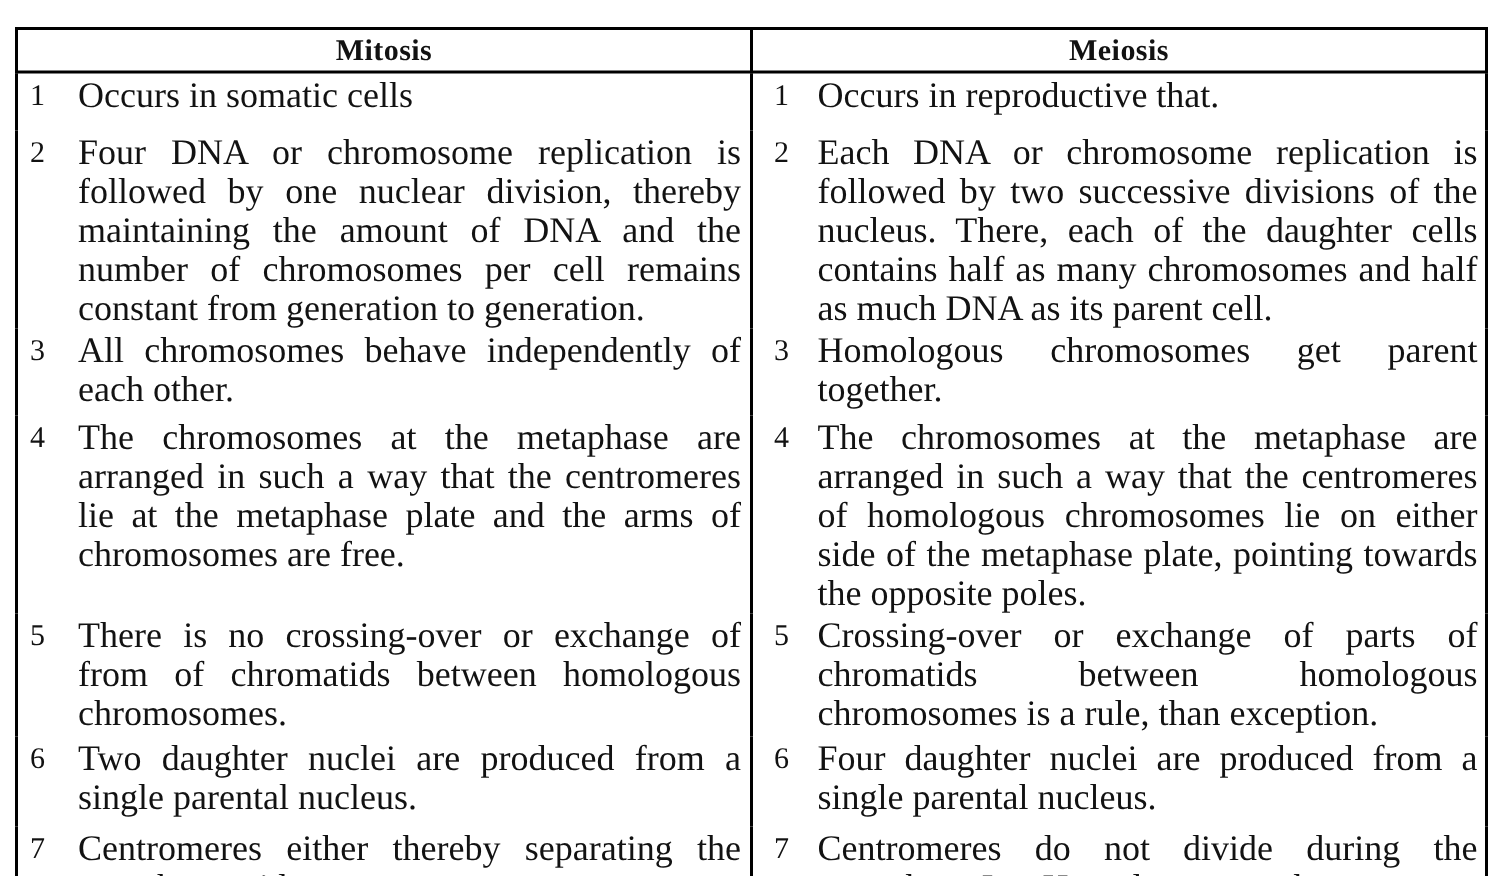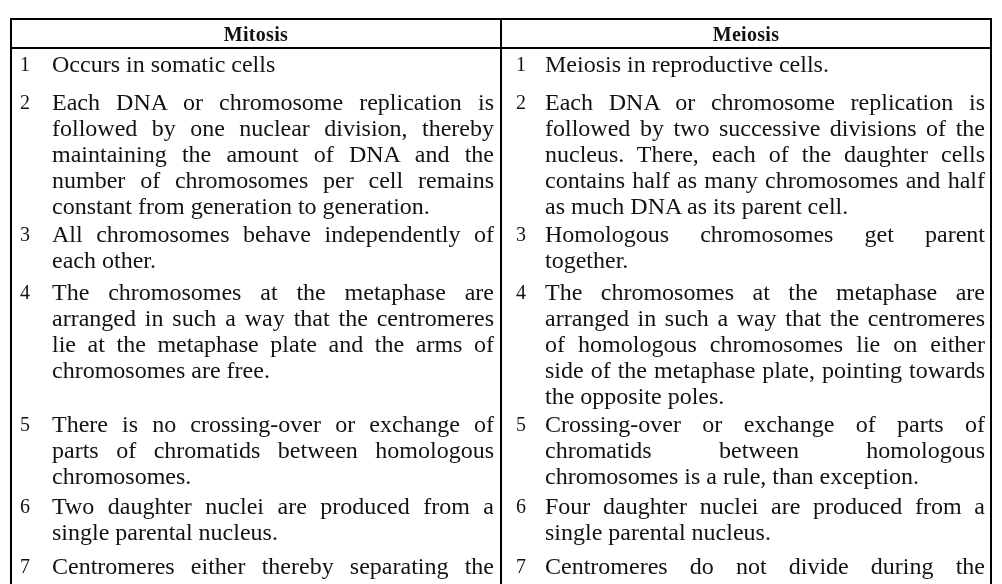--- a/index.html
+++ b/index.html
@@ -92,30 +92,30 @@
       <tr class="r1">
         <td class="mit">
           <div class="cellwrap">
             <span class="num">1</span>
             <div class="txt">Occurs in somatic cells</div>
           </div>
         </td>
         <td class="mei">
           <div class="cellwrap">
             <span class="num">1</span>
-            <div class="txt">Meiosis in reproductive cells.</div>
+            <div class="txt">Occurs in reproductive that.</div>
           </div>
         </td>
       </tr>
 
       <tr class="r2">
         <td class="mit">
           <div class="cellwrap">
             <span class="num">2</span>
-            <div class="txt">Each DNA or chromosome replication is followed by one nuclear division, thereby maintaining the amount of DNA and the number of chromosomes per cell remains  constant from generation to generation.</div>
+            <div class="txt">Four DNA or chromosome replication is followed by one nuclear division, thereby maintaining the amount of DNA and the number of chromosomes per cell remains  constant from generation to generation.</div>
           </div>
         </td>
         <td class="mei">
           <div class="cellwrap">
             <span class="num">2</span>
             <div class="txt">Each DNA or chromosome replication is followed by two successive divisions of the nucleus. There, each of the daughter cells contains half as many chromosomes and half as much DNA as its parent cell.</div>
           </div>
         </td>
       </tr>
 
@@ -146,21 +146,21 @@
             <span class="num">4</span>
             <div class="txt">The chromosomes at the metaphase are arranged in such a way that the centromeres of homologous chromosomes lie on either side of the metaphase plate, pointing towards the opposite poles.</div>
           </div>
         </td>
       </tr>
 
       <tr class="r5">
         <td class="mit">
           <div class="cellwrap">
             <span class="num">5</span>
-            <div class="txt">There is no crossing-over or exchange of parts of chromatids between homologous chromosomes.</div>
+            <div class="txt">There is no crossing-over or exchange of from of chromatids between homologous chromosomes.</div>
           </div>
         </td>
         <td class="mei">
           <div class="cellwrap">
             <span class="num">5</span>
             <div class="txt">Crossing-over or exchange of parts of chromatids between homologous chromosomes is a rule, than exception.</div>
           </div>
         </td>
       </tr>
 

